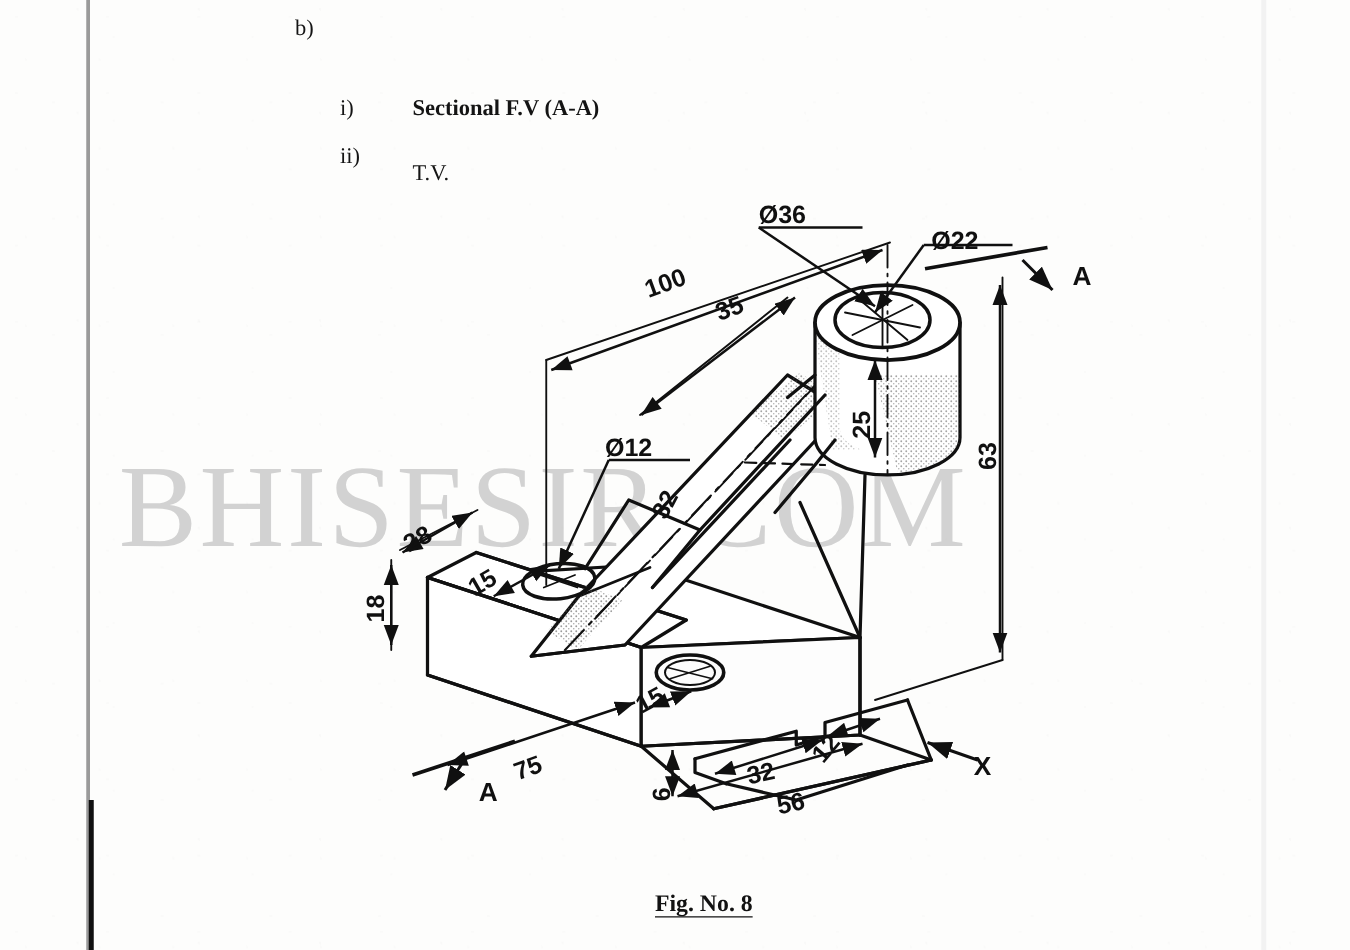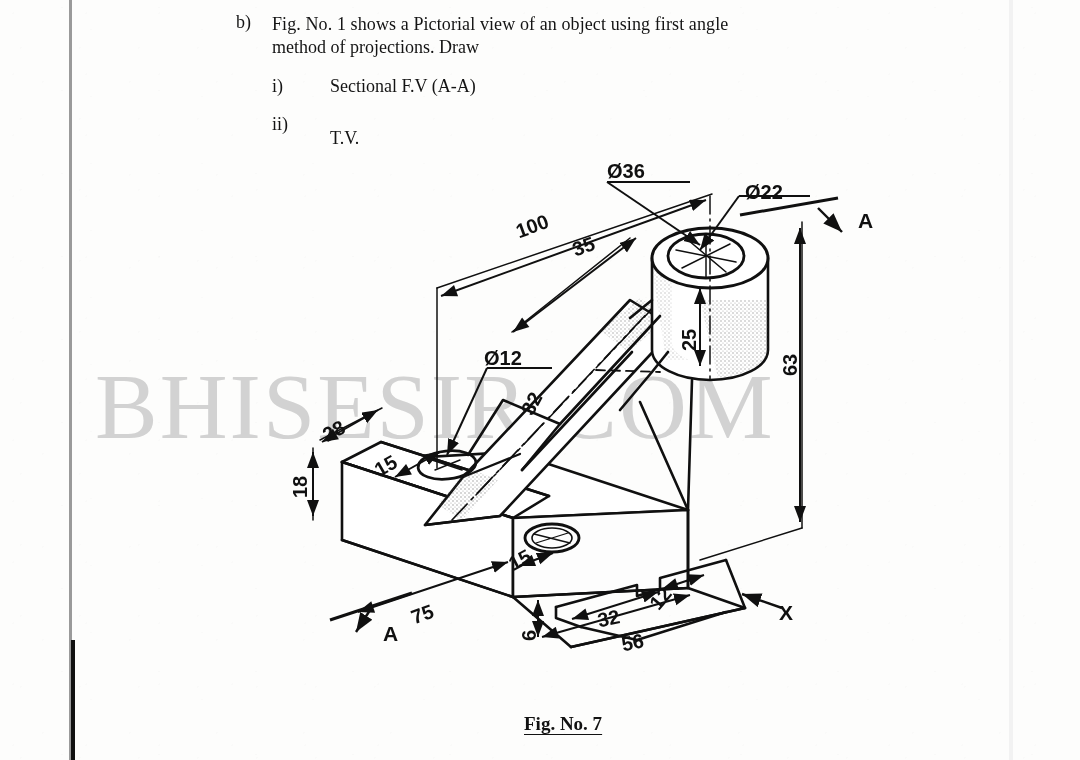--- a/index.html
+++ b/index.html
@@ -27,21 +27,21 @@
   .edge-black{position:absolute;left:71px;top:640px;width:4px;height:120px;background:#101010;}
   .edge-right{position:absolute;left:1009px;top:0;width:4px;height:760px;background:#f2f2f2;}
 
   
   .qtext{position:absolute;color:#141414;}
   .q-label{left:236px;top:12px;font-size:18px;}
   .q-line1{left:272px;top:12px;font-size:18px;width:690px;letter-spacing:.1px;
            text-align:justify;line-height:25px;}
   .q-line2{left:272px;top:37px;font-size:18px;}
   .sub-i{left:272px;top:76px;font-size:18px;}
-  .sub-i-txt{left:330px;top:76px;font-size:18px;}
+  .sub-i-txt{left:330px;top:76px;font-size:18px;font-weight:bold;}
   .sub-ii{left:272px;top:114px;font-size:18px;text-align:right;}
   .sub-ii-txt{left:330px;top:128px;font-size:18px;}
 
   
   #watermark{
     position:absolute;left:95px;top:352px;
     font-family:"Liberation Serif", serif;
     font-size:94px;letter-spacing:2px;
     color:#c9c9c9;opacity:.82;
     white-space:nowrap;pointer-events:none;
@@ -60,22 +60,20 @@
 </head>
 <body>
 
 <div id="page">
 
   <div class="edge-gray"></div>
   <div class="edge-black"></div>
   <div class="edge-right"></div>
 
   <div class="qtext q-label">b)</div>
-  <div class="qtext q-line1">Fig. No. 1 shows a Pictorial view of an object using first angle</div>
-  <div class="qtext q-line2">method of projections. Draw</div>
   <div class="qtext sub-i">i)</div>
   <div class="qtext sub-i-txt">Sectional F.V (A-A)</div>
   <div class="qtext sub-ii">ii)</div>
   <div class="qtext sub-ii-txt">T.V.</div>
 
   <div id="watermark">BHISESIR.COM</div>
 
   <svg id="drawing" viewBox="0 0 1080 760">
     <defs>
       <marker id="ar" markerWidth="9" markerHeight="9" refX="8" refY="3" orient="auto">
@@ -230,15 +228,15 @@
     <text x="525" y="640" font-size="20" transform="rotate(-90 531 635)">6</text>
     <text x="598" y="626" font-size="20" transform="rotate(-12 606 621)">32</text>
     <text x="652" y="607" font-size="20" transform="rotate(-50 660 602)">12</text>
     <text x="622" y="650" font-size="20" transform="rotate(-12 630 645)">56</text>
 
     <text x="858" y="228" font-size="21">A</text>
     <text x="383" y="641" font-size="21">A</text>
     <text x="779" y="620" font-size="21">X</text>
   </svg>
 
-  <div class="caption">Fig. No. 7</div>
+  <div class="caption">Fig. No. 8</div>
 
 </div>
 
 </body></html>

